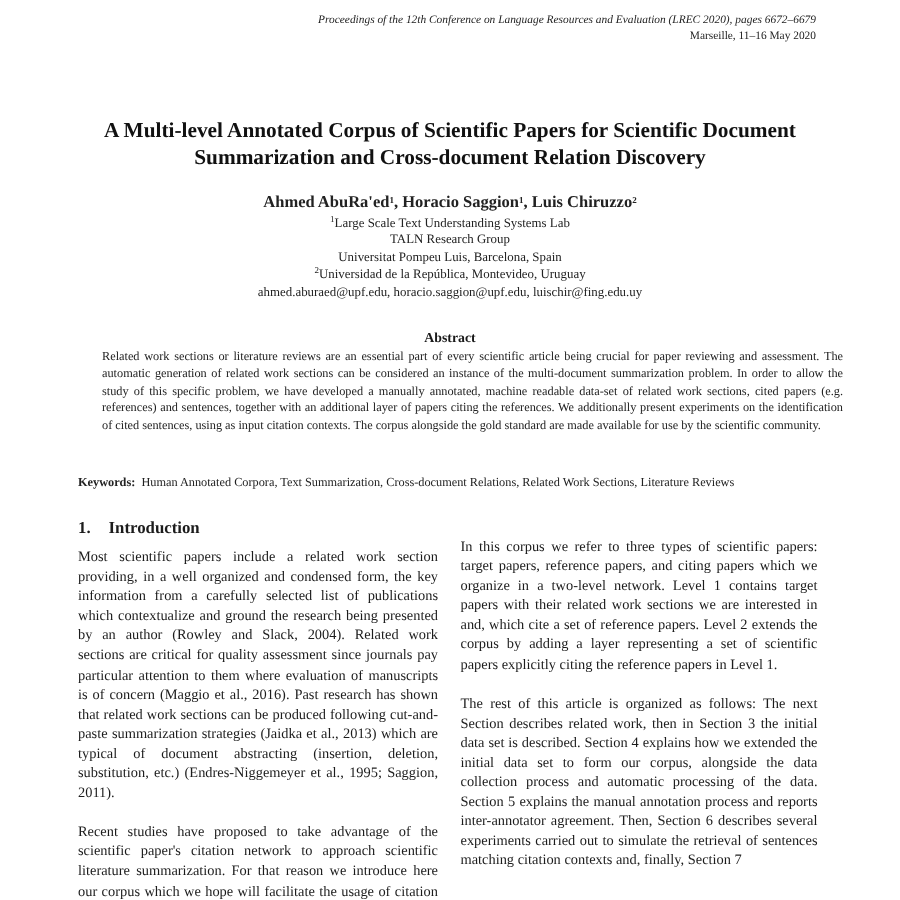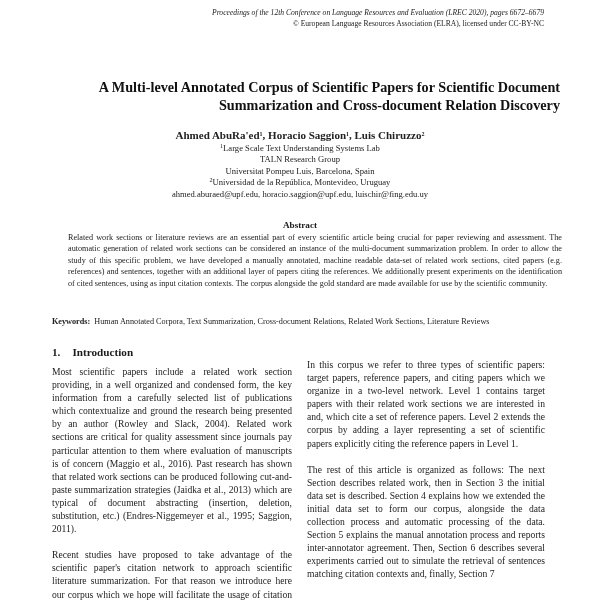--- a/index.html
+++ b/index.html
@@ -6,21 +6,21 @@
   body {
     width: 600px; height: 600px; overflow: hidden; position: relative;
     font-family: "Liberation Serif", "DejaVu Serif", serif; color: #1a1a1a;
   }
   .header-note {
     position: absolute; right: 56px; top: 8px; text-align: right;
     font-size: 7.6px; line-height: 10.6px; color: #222;
   }
   .header-note .l1 { font-style: italic; margin-left: 24px; }
   .title {
-    position: absolute; left: 40px; top: 78px; width: 520px; text-align: right;
+    position: absolute; left: 40px; top: 78px; width: 520px; text-align: center;
     font-weight: bold; font-size: 14.2px; line-height: 18px; color: #111;
   }
   .authors {
     position: absolute; left: 100px; top: 128px; width: 400px; text-align: center;
     font-size: 8.6px; line-height: 11.4px; color: #222;
   }
   .authors .names { font-weight: bold; font-size: 11px; line-height: 14px; margin-bottom: 1px; }
   .authors sup { font-size: 6px; vertical-align: 3px; line-height: 0; }
   .abstract-head {
     position: absolute; left: 0; width: 600px; top: 220px; text-align: center;
@@ -44,21 +44,21 @@
   .section-head {
     font-weight: bold; font-size: 11.2px; line-height: 14px; margin: 0 0 6px 0;
   }
   .section-head .num { margin-right: 12px; }
 </style>
 </head>
 <body>
 
 <div class="header-note">
   <div class="l1">Proceedings of the 12th Conference on Language Resources and Evaluation (LREC 2020), pages 6672–6679</div>
-  <div>© European Language Resources Association (ELRA), licensed under CC-BY-NC</div>
+  <div>Marseille, 11–16 May 2020</div>
 </div>
 
 <div class="title">
   <div>A Multi-level Annotated Corpus of Scientific Papers for Scientific Document</div>
   <div>Summarization and Cross-document Relation Discovery</div>
 </div>
 
 <div class="authors">
   <div class="names">
     <span>Ahmed AbuRa'ed</span><sup>1</sup>,

